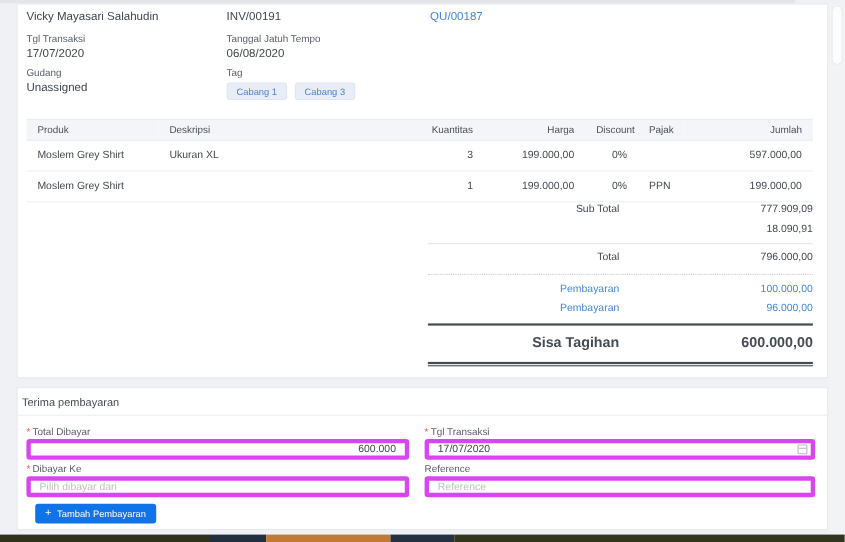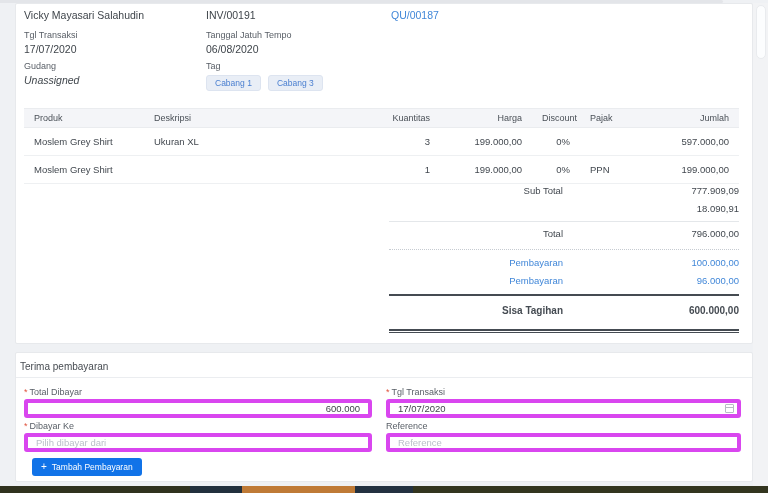--- a/index.html
+++ b/index.html
@@ -19,21 +19,21 @@
   .panel2 { top:352px; height:130px; }
 
   
   .hdr { position:absolute; top:0; left:8px; right:13px; height:100px; }
   .hcol { position:absolute; top:0; }
   .hc1 { left:0; }  .hc2 { left:182px; }  .hc3 { left:367px; }
   .name-row { position:absolute; top:5px; font-size:10.5px; color:#3f454b; white-space:nowrap; }
   .flabel { position:absolute; font-size:9px; color:#585e66; white-space:nowrap; }
   .fvalue { position:absolute; font-size:10.5px; color:#3f454b; white-space:nowrap; }
   .lbl1 { top:26px; } .val1 { top:39px; }
-  .lbl2 { top:57px; } .val2 { top:70px;font-style:italic; }
+  .lbl2 { top:57px; } .val2 { top:70px; }
   .link { color:#4187d8; cursor:pointer; }
   .chips { position:absolute; top:71px; display:flex; gap:7px; }
   .chip {
     font-size:8.5px; color:#4a7fd0; background:#e9eef6; border:1px solid #dde4f0;
     border-radius:3px; padding:2px 8px; white-space:nowrap; cursor:pointer;
   }
 
   
   table.items { position:absolute; top:104px; left:8px; width:715px; border-collapse:collapse; table-layout:fixed; }
   table.items th {
@@ -47,21 +47,21 @@
   
   .totals { position:absolute; top:178px; right:13px; width:350px; }
   .trow { display:flex; height:18px; line-height:18px; font-size:9.5px; }
   .trow .tl { width:174px; text-align:right; }
   .trow .tv { flex:1; text-align:right; }
   .trow.pay .tl, .trow.pay .tv { color:#4187d8; cursor:pointer; }
   .tdiv-light  { border-top:1px solid #e4e7ea; margin:3px 0; }
   .tdiv-dotted { border-top:1px dotted #c6cbd1; margin:6px 0 4px; }
   .tdiv-dark   { border-top:2px solid #454b52; margin:4px 0 1px; }
   .tdiv-double { height:4px; border-top:2px solid #454b52; border-bottom:1px solid #454b52; margin-top:4px; }
-  .trow.balance { height:28px; line-height:28px; font-size:10px; font-weight:bold; color:#454b52; }
+  .trow.balance { height:28px; line-height:28px; font-size:13px; font-weight:bold; color:#454b52; }
   .trow.balance .tv { font-weight:600; }
 
   
   .p2-title { position:absolute; top:8px; left:4px; font-size:10px; color:#474c52; }
   .p2-div { position:absolute; top:24px; left:0; right:0; border-top:1px solid #ebedf0; }
   .fcol-l { position:absolute; left:8px;  width:348px; }
   .fcol-r { position:absolute; left:370px; width:355px; }
   .form-label { position:absolute; font-size:9px; color:#585e66; white-space:nowrap; }
   .req { color:#e0533d; margin-right:2px; }
   .rowA-lbl { top:34px; } .rowB-lbl { top:68px; }

